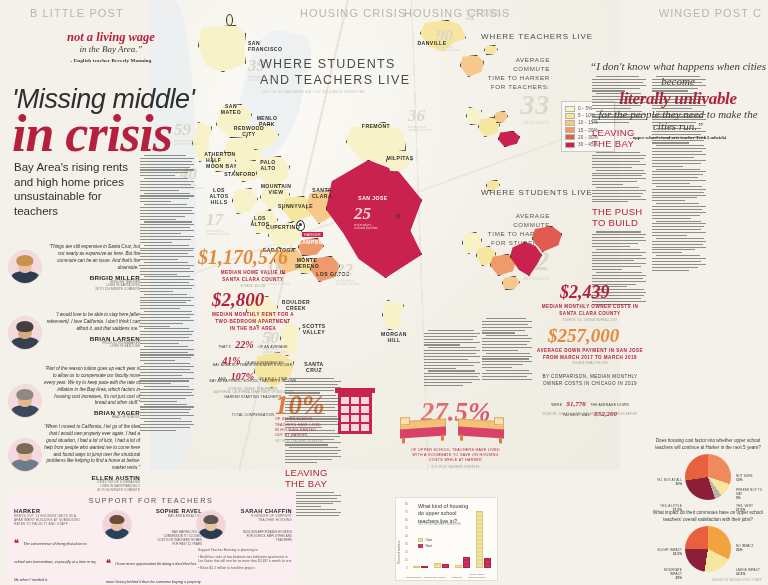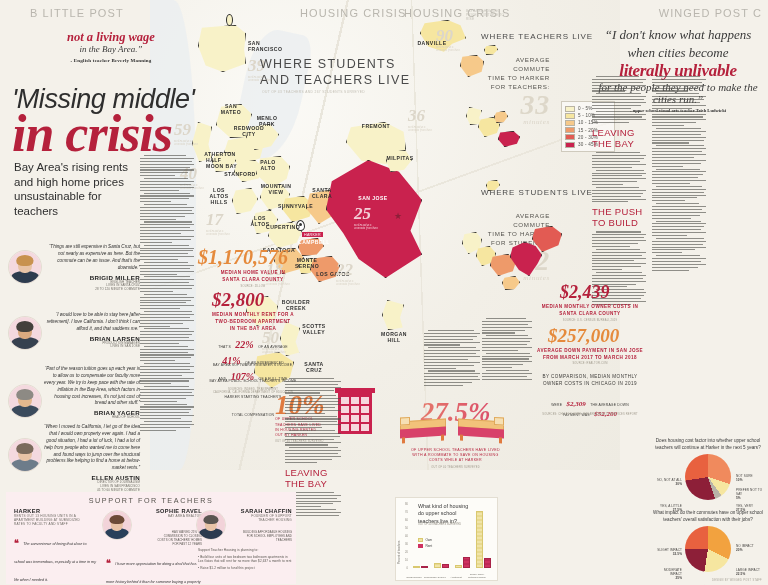--- a/index.html
+++ b/index.html
@@ -183,21 +183,21 @@
   .piecard{position:absolute;width:112px;}
   .pie-q{font-size:4.6px;color:#3a3a3a;text-align:center;line-height:1.45;}
   .pie{width:46px;height:46px;border-radius:50%;margin:3px auto 0;}
   .pie-lbl{position:absolute;font-size:3.1px;color:#4a4846;line-height:1.3;letter-spacing:.1px;}
   .pie-lbl b{font-size:3.1px;}
   .pie-src{font-size:2.4px;color:#a6a196;text-align:center;margin-top:2px;letter-spacing:.2px;}
 
   
   .rq{position:absolute;left:590px;top:26px;width:176px;text-align:center;
     font-family:"Liberation Serif",serif;}
-  .rq1{font-size:13px;font-style:italic;color:#3a3a3a;line-height:1.4;}
+  .rq1{font-size:11px;font-style:italic;color:#3a3a3a;line-height:1.4;margin-top:33px;}
   .rq2{font-size:17px;font-weight:700;font-style:italic;color:#b5213c;line-height:1.1;
     letter-spacing:-.3px;}
   .rq3{font-size:11px;font-style:italic;color:#3a3a3a;}
   .rq4{font-size:4.6px;color:#2f2f2f;font-weight:700;margin-top:3px;}
 
   .credit{position:absolute;right:6px;bottom:3px;font-size:2.6px;color:#a6a196;
     letter-spacing:.3px;}
   .vert-credit{position:absolute;font-size:2.4px;color:#b5b0a5;writing-mode:vertical-rl;}
 </style>
 </head>
@@ -893,21 +893,21 @@
 
   <div class="bignum" style="left:548px;top:327px;font-size:19px;color:#e58a3c;">$257,000</div>
   <div class="bn-cap" style="left:536px;top:348px;width:108px;color:#b5213c;white-space:pre-line;">AVERAGE DOWN PAYMENT IN SAN JOSE
 FROM MARCH 2017 TO MARCH 2018</div>
   <div class="bn-src" style="left:536px;top:362px;width:108px;color:#a09a8d;">SOURCE: REALTOR.COM</div>
 
   <div class="bn-cap" style="left:536px;top:374px;width:108px;color:#3c3b38;font-weight:400;white-space:pre-line;">BY COMPARISON, MEDIAN MONTHLY
 OWNER COSTS IN CHICAGO IN 2019</div>
   <div class="pct-row" style="left:536px;top:392px;width:108px;">
     <span class="pct-t">WERE</span>
-    <span class="pct-n" style="font-size:7px;">$2,309</span>
+    <span class="pct-n" style="font-size:7px;">$1,776</span>
     <span class="pct-t">THE AVERAGE DOWN</span>
   </div>
   <div class="pct-row" style="left:536px;top:402px;width:108px;">
     <span class="pct-t">PAYMENT WAS</span>
     <span class="pct-n" style="font-size:7px;">$52,200</span>
   </div>
   <div class="bn-src" style="left:536px;top:413px;width:108px;color:#a09a8d;">SOURCES: CHICAGO HOME, BAY AREA REALTY SERVICES REPORT</div>
 
   <div class="bodycol" style="left:424px;top:330px;width:56px;">
     <div class="line ind" style="width:82%"></div>

